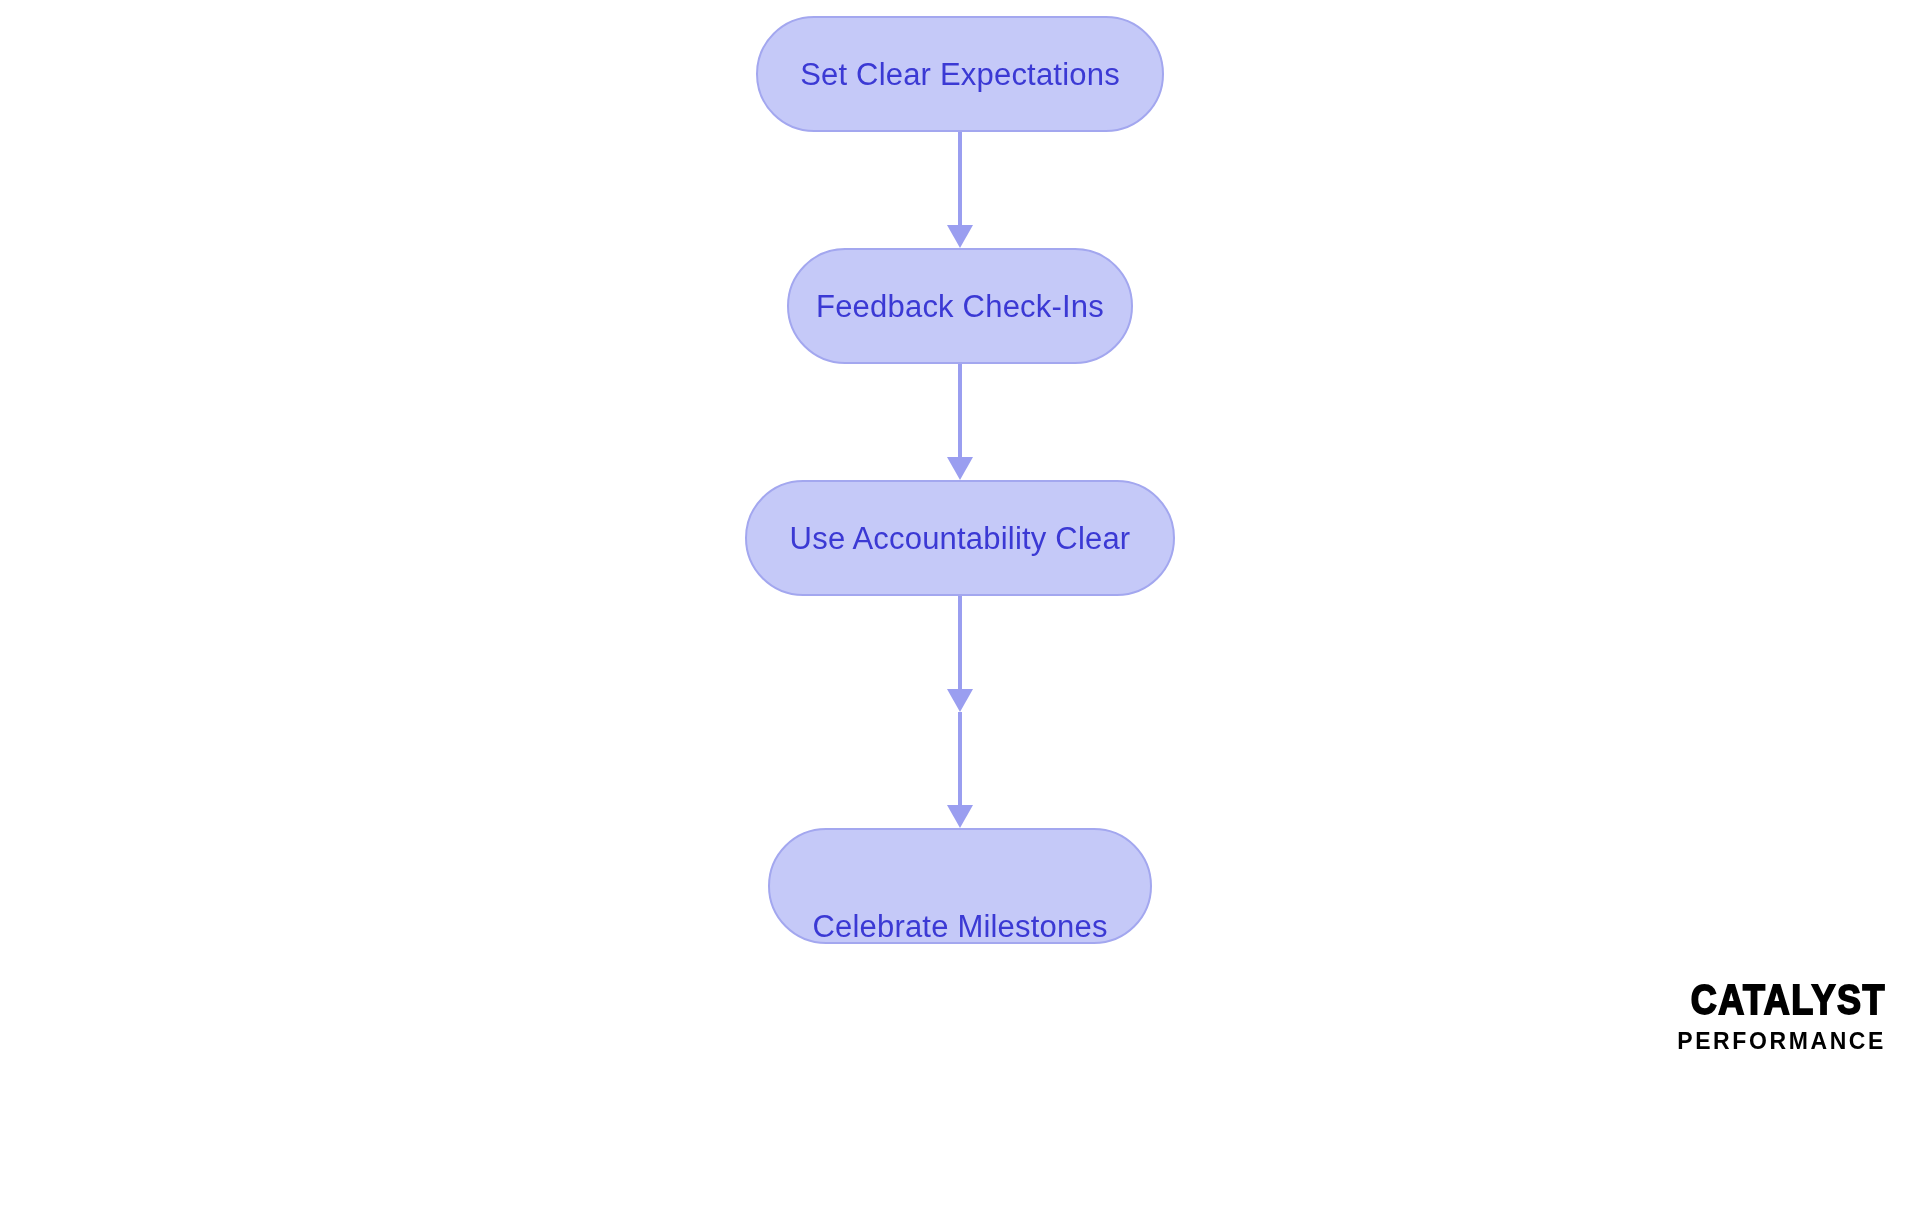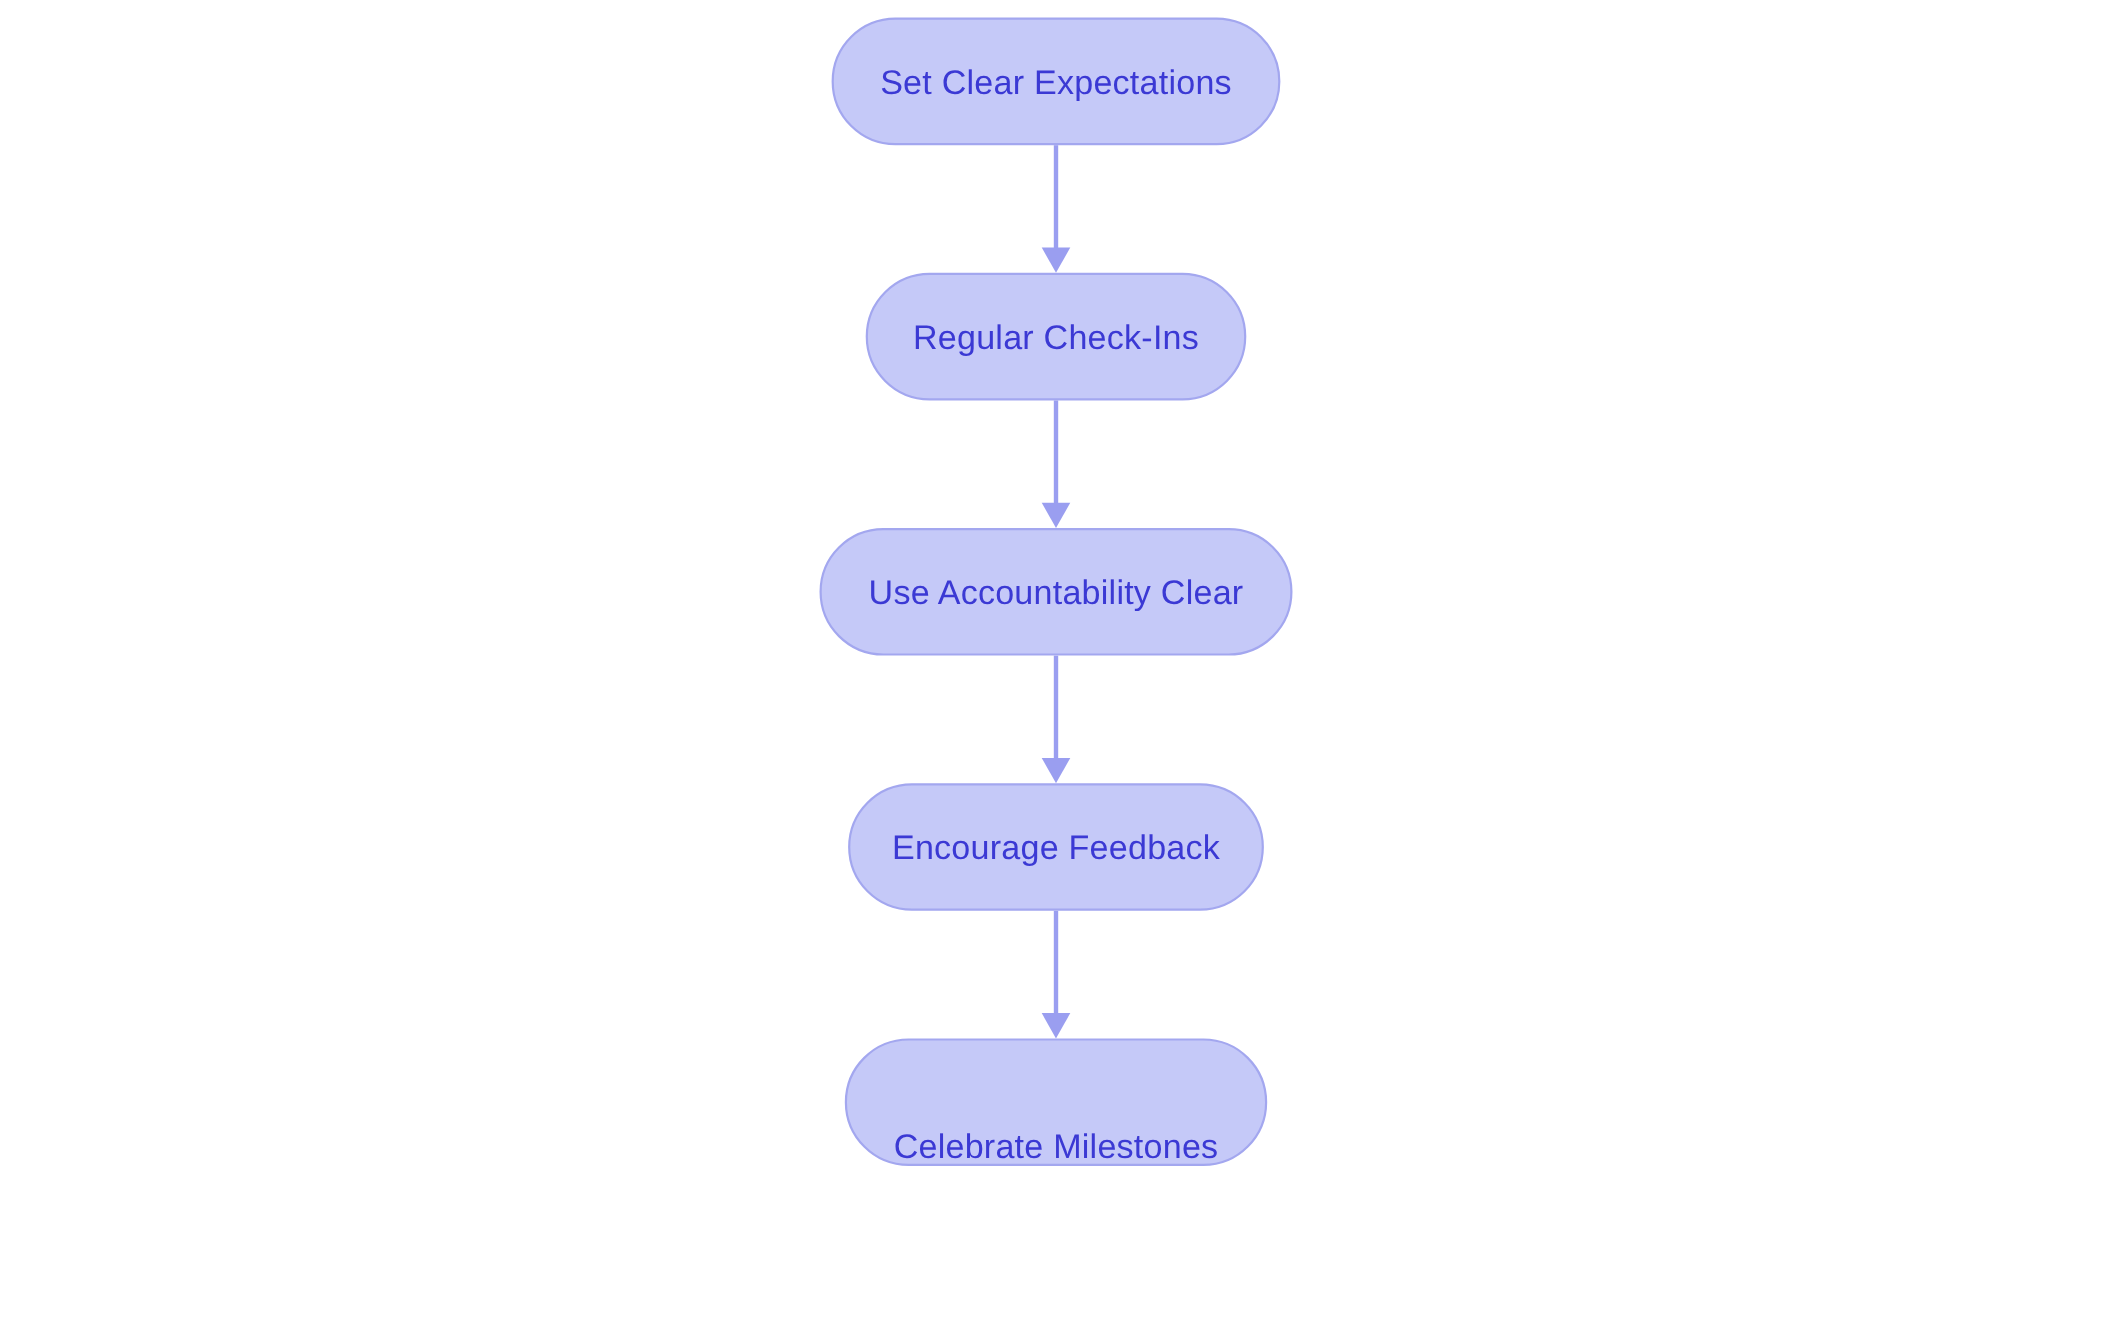--- a/index.html
+++ b/index.html
@@ -122,52 +122,53 @@
     </div>
 
     <div class="connector">
       <svg viewBox="0 0 26 116" xmlns="http://www.w3.org/2000/svg">
         <line x1="13" y1="0" x2="13" y2="94" stroke="#9a9ef0" stroke-width="4"></line>
         <polygon points="0,93 26,93 13,116" fill="#9a9ef0"></polygon>
       </svg>
     </div>
 
     <div class="node node-w-2">
-      <span class="node-label">Regular Check-Ins</span>
+      <span class="node-label">Feedback Check-Ins</span>
     </div>
 
     <div class="connector">
       <svg viewBox="0 0 26 116" xmlns="http://www.w3.org/2000/svg">
         <line x1="13" y1="0" x2="13" y2="94" stroke="#9a9ef0" stroke-width="4"></line>
         <polygon points="0,93 26,93 13,116" fill="#9a9ef0"></polygon>
       </svg>
     </div>
 
     <div class="node node-w-3">
       <span class="node-label">Use Accountability Clear</span>
     </div>
 
     <div class="connector">
       <svg viewBox="0 0 26 116" xmlns="http://www.w3.org/2000/svg">
         <line x1="13" y1="0" x2="13" y2="94" stroke="#9a9ef0" stroke-width="4"></line>
         <polygon points="0,93 26,93 13,116" fill="#9a9ef0"></polygon>
       </svg>
     </div>
 
-    <div class="node node-w-4">
-      <span class="node-label">Encourage Feedback</span>
-    </div>
 
     <div class="connector">
       <svg viewBox="0 0 26 116" xmlns="http://www.w3.org/2000/svg">
         <line x1="13" y1="0" x2="13" y2="94" stroke="#9a9ef0" stroke-width="4"></line>
         <polygon points="0,93 26,93 13,116" fill="#9a9ef0"></polygon>
       </svg>
     </div>
 
     <div class="node node-w-5">
       <span class="node-label">Celebrate Milestones</span>
     </div>
 
   </div>
 
+  <div class="logo">
+    <span class="logo-primary">CATALYST</span>
+    <span class="logo-secondary">PERFORMANCE</span>
+  </div>
 
 </div>
 
 </body></html>

